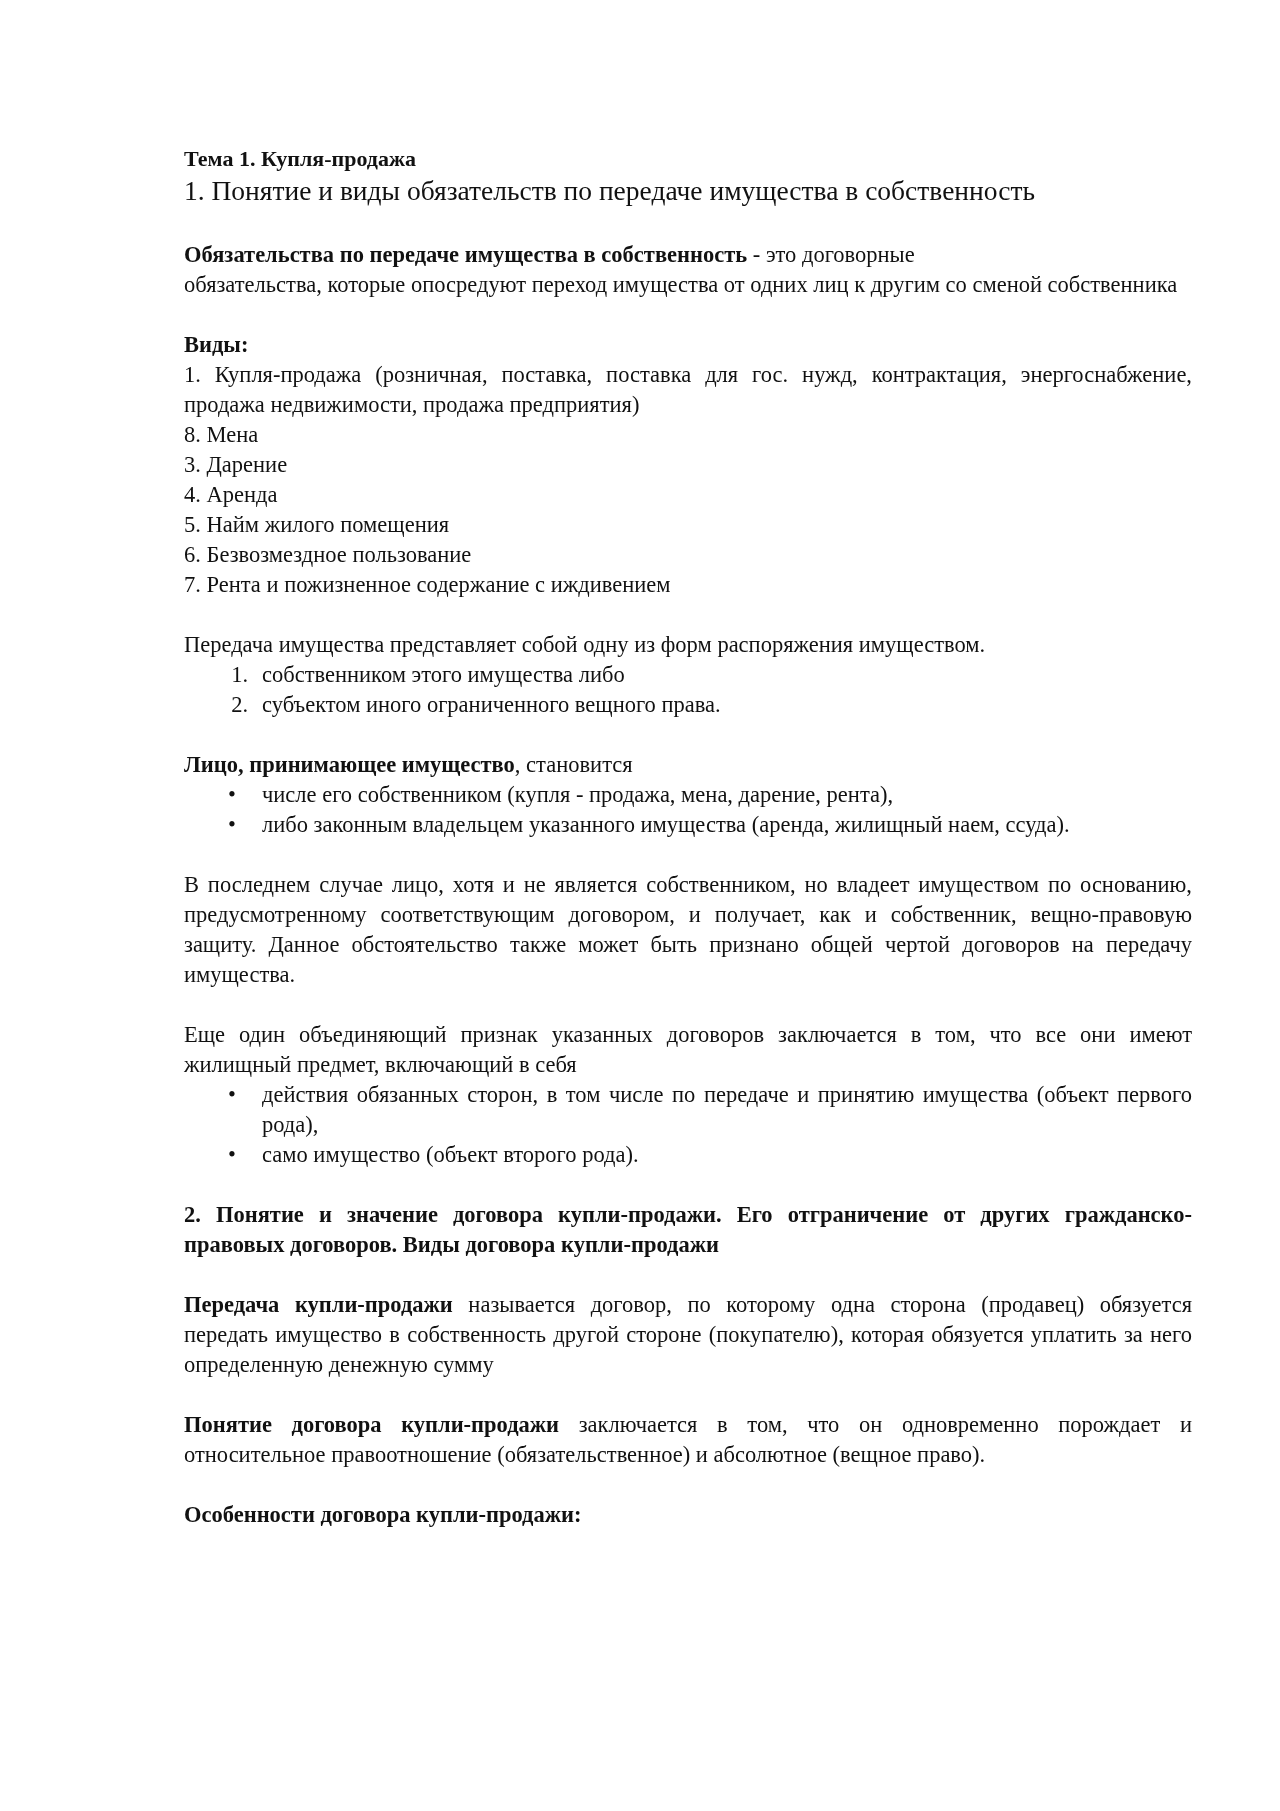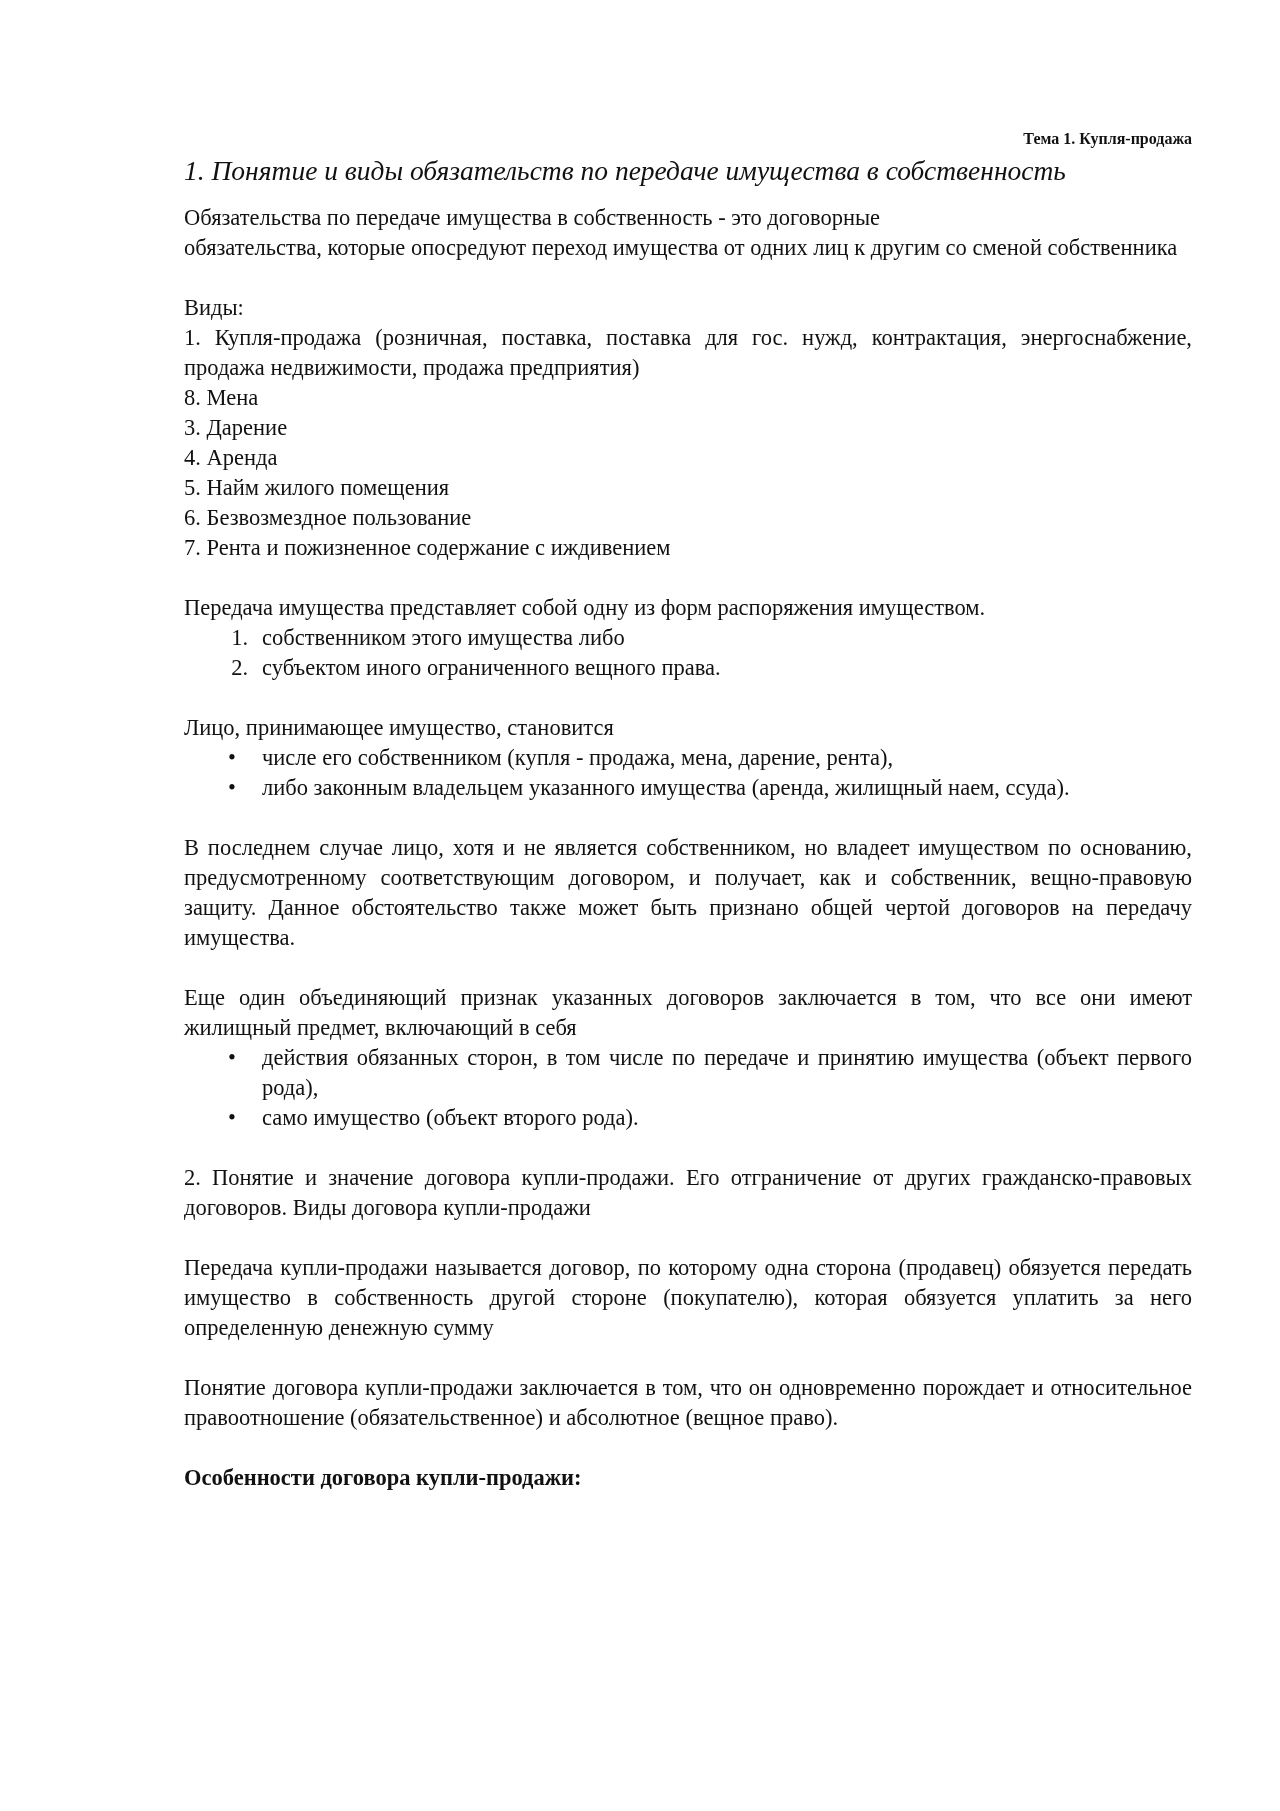--- a/index.html
+++ b/index.html
@@ -1,26 +1,26 @@
 <!DOCTYPE html>
 <html><head>
 <meta charset="utf-8">
 <style>
   html, body { margin: 0; padding: 0; background: #ffffff; }
   body { width: 1280px; height: 1811px; position: relative; overflow: hidden; }
   .page {
     position: absolute; left: 184px; top: 124px; width: 1008px;
     font-family: "Liberation Serif", serif; font-size: 22.5px; line-height: 30px; color: #111;
   }
-  .title-center { text-align: right; font-weight: bold; font-size: 16px; line-height: 30px; }
-  .subtitle { font-size: 27.5px; line-height: 34px; margin-bottom: 15px; font-style: italic; }
+  .title-center { text-align: left; font-weight: bold; font-size: 22px; line-height: 30px; margin-top: 20px; }
+  .subtitle { font-size: 27.5px; line-height: 34px; margin-bottom: 32px; }
   p { margin: 0; }
   .justify { text-align: justify; }
   .gap { height: 30px; }
-  b { font-weight: normal; }
+  b { font-weight: bold; }
   .u { font-weight: bold; }
   ol.num, ul.bul { margin: 0; padding: 0; list-style: none; }
   ol.num li, ul.bul li { position: relative; padding-left: 78px; text-align: justify; }
   ol.num li .mk { position: absolute; left: 40px; width: 24px; text-align: right; }
   ul.bul li .mk { position: absolute; left: 44px; top: 0; }
 </style>
 </head>
 <body>
 
 <div class="page">

